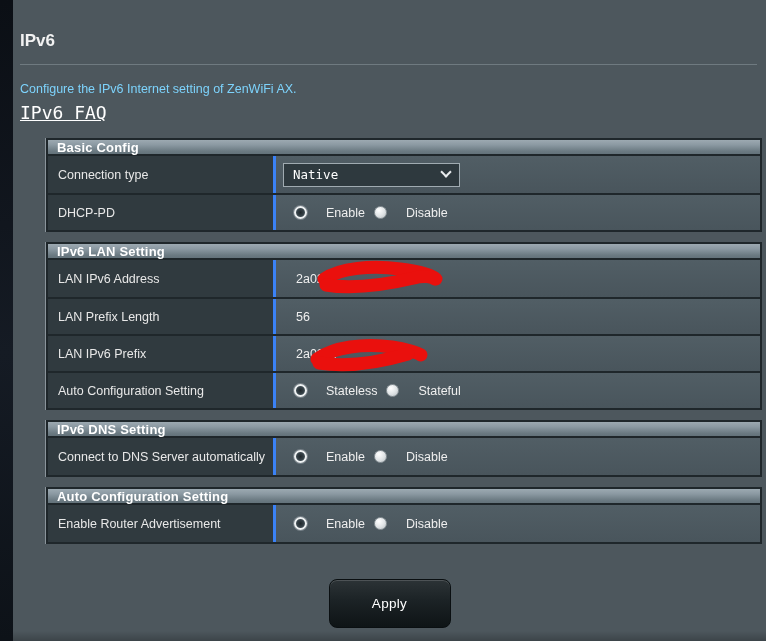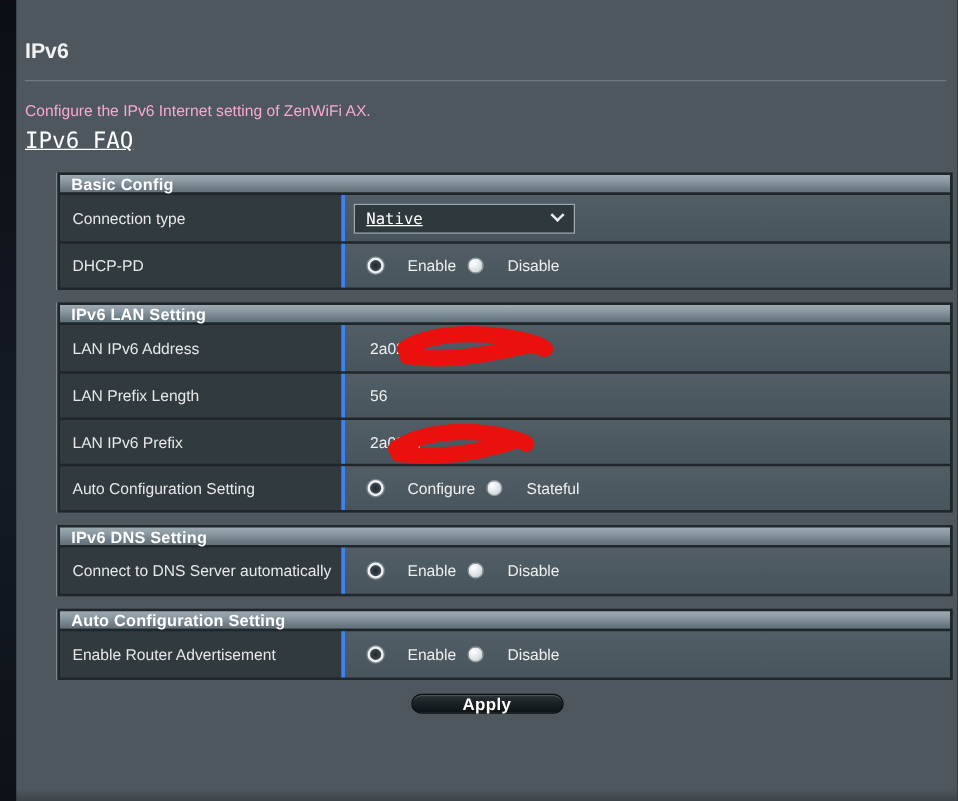--- a/index.html
+++ b/index.html
@@ -17,21 +17,21 @@
   .bottom-shade{
     position:absolute; left:13px; right:0; bottom:0; height:10px;
     background:linear-gradient(180deg, rgba(0,0,0,0) 0%, rgba(0,0,0,0.22) 100%);
   }
   .content{ position:absolute; left:13px; top:4px; width:753px; }
 
   .page-title{
     margin:28px 0 0 7px; font-size:17px; line-height:17px; font-weight:bold; color:#f2f2f2;
   }
   .divider{ margin:15px 9px 0 7px; height:0; border-top:1px solid #6f7a80; }
-  .page-desc{ margin:17px 0 0 7px; font-size:12.5px; line-height:15px; color:#f9a8d4; }
+  .page-desc{ margin:17px 0 0 7px; font-size:12.5px; line-height:15px; color:#7dd3fc; }
   .faq-link{
     display:inline-block; margin:5px 0 0 7px;
     font-family:"DejaVu Sans Mono", monospace; font-size:18px; color:#ffffff;
     text-decoration:underline; cursor:pointer;
   }
 
   .tables{ margin:15px 0 0 33px; width:716px; }
   .section{
     border:2px solid #1f272b;
     box-shadow:-1px 0 0 #8a949b;
@@ -57,21 +57,21 @@
     display:flex; align-items:center; padding-left:6px;
     color:#efefef; font-size:12.5px;
   }
   .value-text{ margin-left:14px; }
 
   .ui-select{
     width:177px; height:24px; margin-left:1px;
     background:#2e393e; border:1px solid #a0abb1;
     color:#ffffff; font-family:"DejaVu Sans Mono", monospace; font-size:12.5px;
     display:flex; align-items:center; justify-content:space-between;
-    padding:0 9px; cursor:pointer;text-decoration:underline;
+    padding:0 9px; cursor:pointer;
   }
   .chevron{
     width:8px; height:8px; margin-top:-5px;
     border-right:2px solid #e9edef; border-bottom:2px solid #e9edef;
     transform:rotate(45deg);
   }
 
   .radio-group{ margin-left:12px; display:flex; align-items:center; gap:9px; }
   .radio-option{ display:flex; align-items:center; gap:19px; cursor:pointer;text-align:center; }
   .radio{ width:13px; height:13px; border-radius:50%; flex:0 0 auto; }
@@ -82,26 +82,26 @@
   .radio.checked{
     border:2px solid #eef1f2;
     background:radial-gradient(circle, #20282c 0%, #323d43 45%, #47535a 75%);
     box-shadow:0 0 0 1px #79838a;
   }
 
   .scribble{ position:absolute; left:0; top:0; pointer-events:none; }
 
   .apply-wrap{ margin-top:11px; text-align:center; }
   .apply-btn{
-    width:122px; height:16px; border-radius:8px; cursor:pointer;
+    width:122px; height:49px; border-radius:8px; cursor:pointer;
     border:1px solid #0a0f11;
     background:linear-gradient(180deg,#2c3336 0%,#1b2225 45%,#0e1416 100%);
     box-shadow:inset 0 1px 0 rgba(255,255,255,0.16);
     color:#ffffff; font-family:"Liberation Sans", sans-serif;
-    font-size:13.5px; font-weight:bold; letter-spacing:0.3px;
+    font-size:13.5px; font-weight:normal; letter-spacing:0.3px;margin-top:24px;
   }
 </style>
 </head>
 <body>
 
 <div class="screen">
   <div class="left-strip"></div>
 
   <div class="content">
 
@@ -173,21 +173,21 @@
             </svg>
           </div>
         </div>
 
         <div class="row">
           <div class="cell-label">Auto Configuration Setting</div>
           <div class="cell-value">
             <div class="radio-group">
               <label class="radio-option">
                 <span class="radio checked"></span>
-                <span>Configure</span>
+                <span>Stateless</span>
               </label>
               <label class="radio-option">
                 <span class="radio unchecked"></span>
                 <span>Stateful</span>
               </label>
             </div>
           </div>
         </div>
       </div>
 

